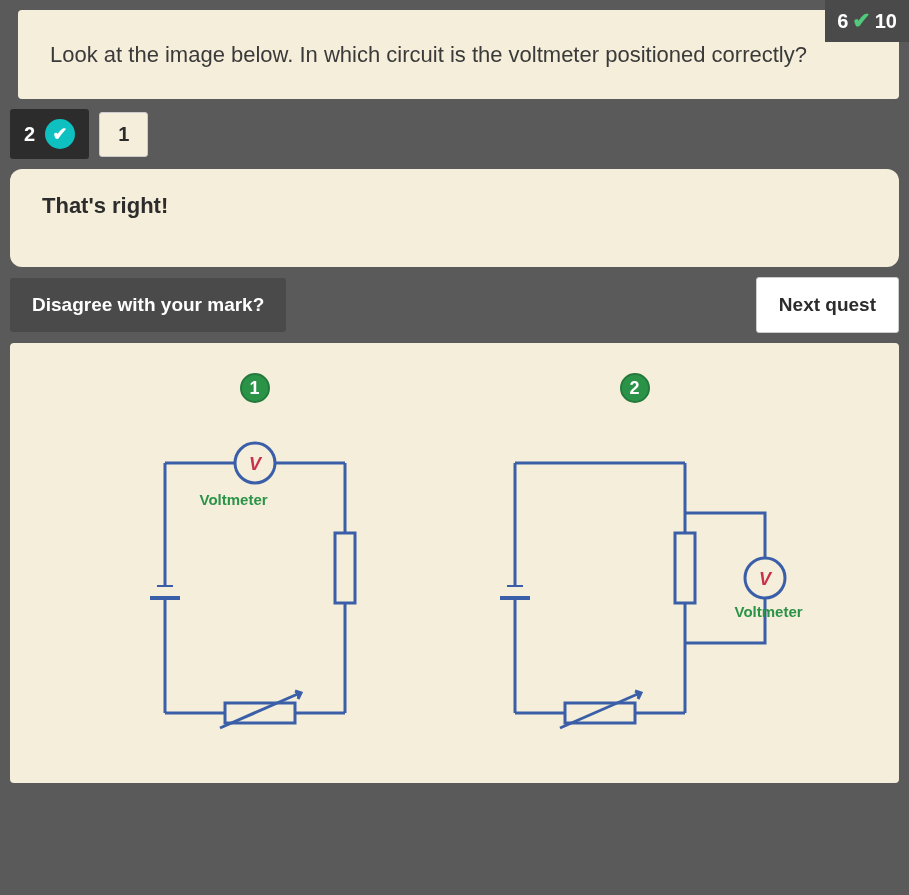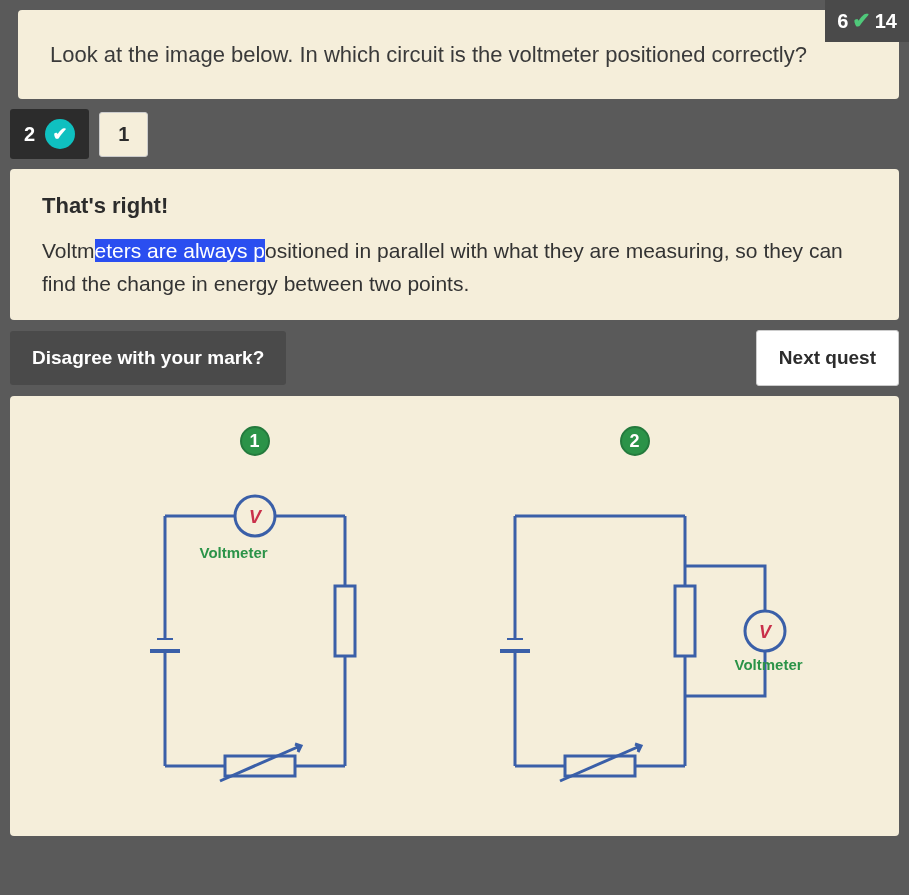--- a/index.html
+++ b/index.html
@@ -66,22 +66,22 @@
       color: #2c2c2c;
       padding: 10px 18px;
       font-weight: bold;
       font-size: 20px;
       border-radius: 3px;
       border: 1px solid #ccc;
     }
     .feedback-box {
       background: #f5eeda;
       margin: 10px;
-      padding: 24px 32px 20px;
-      border-radius: 4px;
+      padding: 24px 32px 32px;
+      border-radius: 12px;
       color: #2c2c2c;
     }
     .feedback-box .heading {
       font-weight: bold;
       font-size: 22px;
       margin-bottom: 16px;
     }
     .feedback-box .explanation {
       font-size: 21px;
       line-height: 1.55;
@@ -160,42 +160,39 @@
       color: #2b9348;
       font-weight: bold;
     }
   </style>
 </head>
 <body>
 
 <div class="score-bar">
   <span>6</span>
   <span class="check">✔</span>
-  <span>14</span>
+  <span>10</span>
 </div>
 
 <div class="question-box">
   <span>Look at the image below. In which circuit is the voltmeter positioned correctly?</span>
 </div>
 
 <div class="answer-row">
   <div class="ans-correct">
     <span>2</span>
     <span class="badge">✔</span>
   </div>
   <div class="ans-other">
     <span>1</span>
   </div>
 </div>
 
 <div class="feedback-box">
   <div class="heading">That's right!</div>
-  <div class="explanation">
-    <span>Voltm</span><span class="highlight">eters are always p</span><span>ositioned in parallel with what they are measuring, so they can find the change in energy between two points.</span>
-  </div>
 </div>
 
 <div class="action-row">
   <div class="disagree-btn">
     <span>Disagree with your mark?</span>
   </div>
   <div class="next-btn">
     <span>Next quest</span>
   </div>
 </div>

